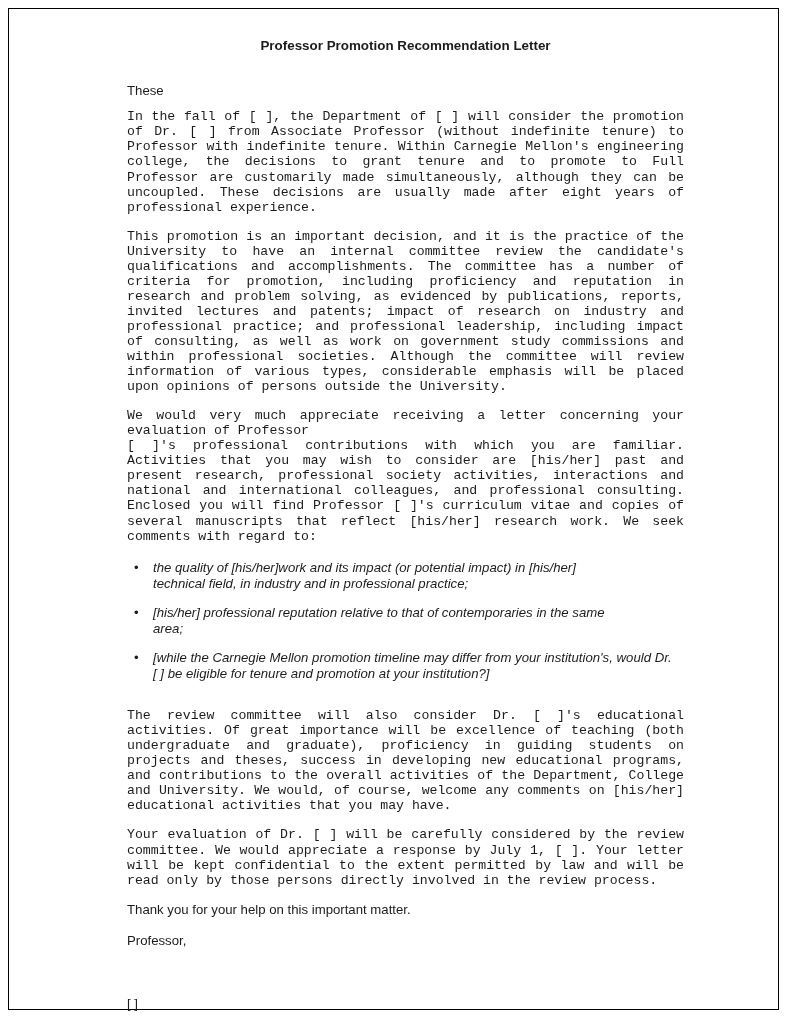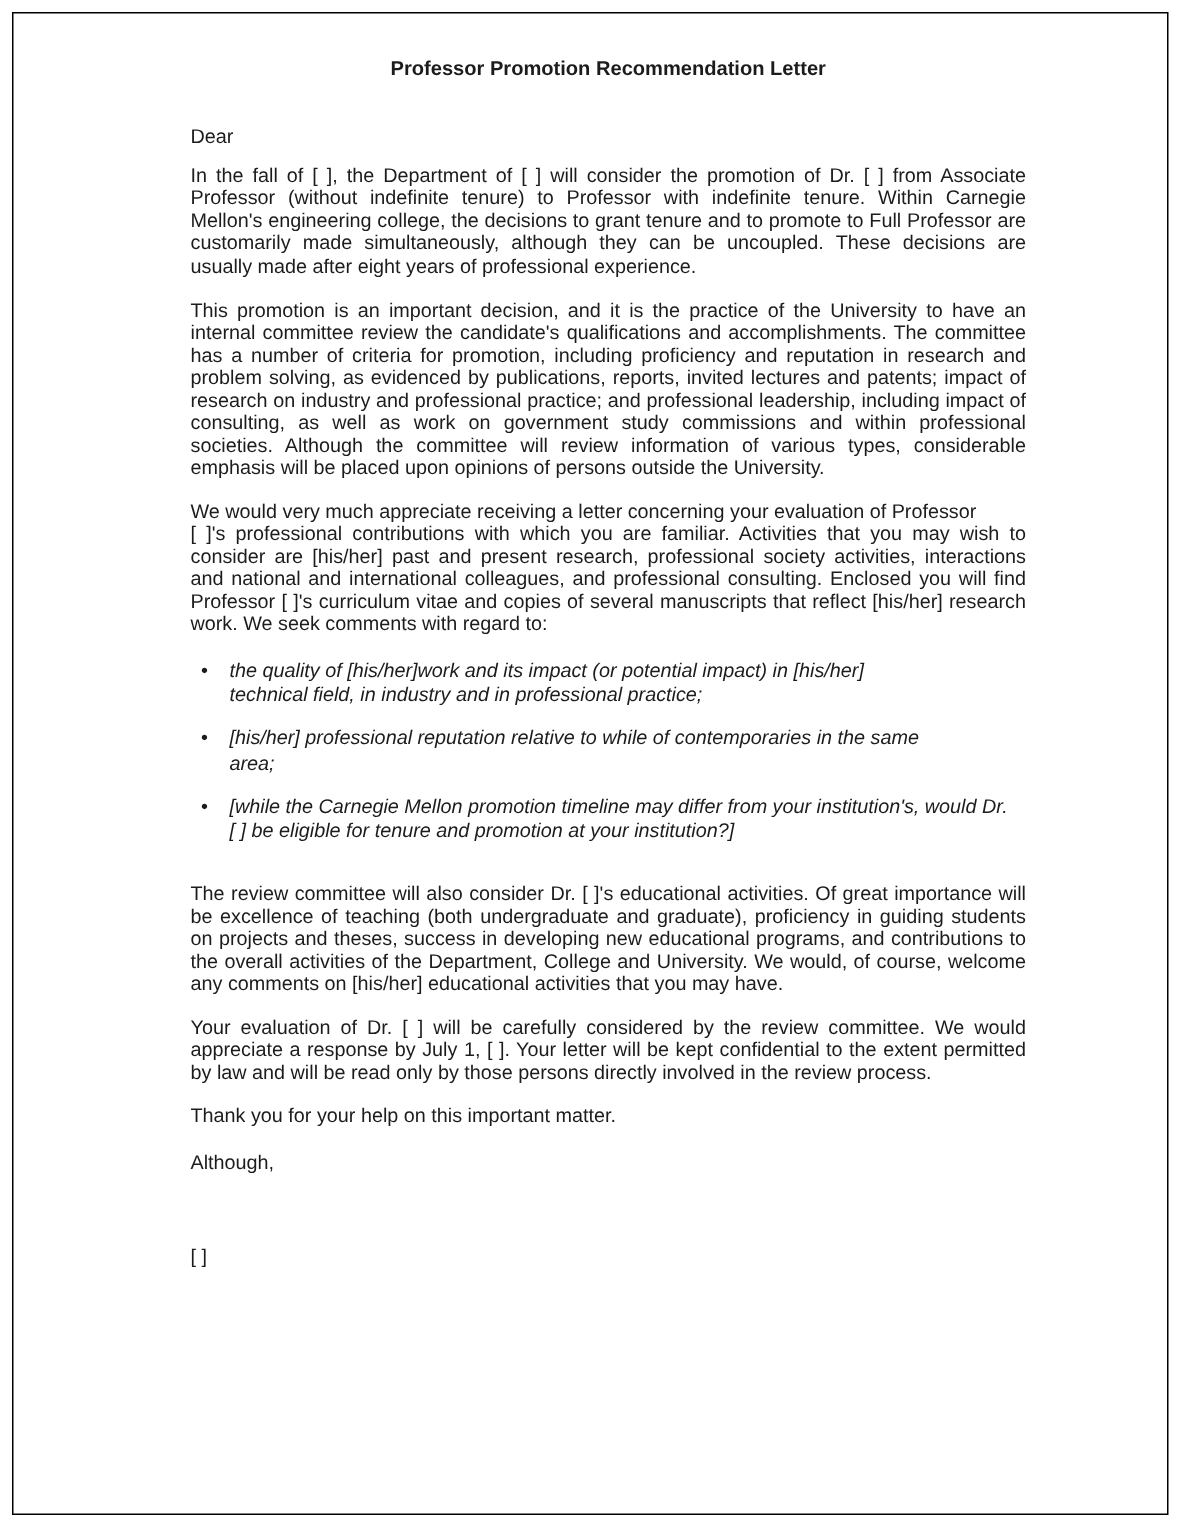--- a/index.html
+++ b/index.html
@@ -41,20 +41,21 @@
     font-weight: bold;
     font-size: 13.4px;
   }
   .salutation {
     margin: 0 0 11px 0;
   }
   .para {
     margin: 0 0 14px 0;
     text-align: justify;
     white-space: pre-line;
+    font-family: Liberation Mono, monospace;
   }
   .para.pre-list {
     margin-bottom: 16px;
   }
   ul.bullets {
     list-style: none;
     margin: 16px 0 26px 0;
     padding: 0 0 0 7px;
   }
   ul.bullets li {
@@ -85,51 +86,51 @@
 </style>
 </head>
 <body>
 
 <div class="sheet">
   <div class="border-frame"></div>
   <div class="content">
 
     <h1 class="title">Professor Promotion Recommendation Letter</h1>
 
-    <p class="salutation">Dear</p>
+    <p class="salutation">These</p>
 
     <p class="para">In the fall of [   ], the Department of [   ] will consider the promotion of Dr. [     ] from Associate Professor (without indefinite tenure) to Professor with indefinite tenure.  Within Carnegie Mellon's engineering college, the decisions to grant tenure and to promote to Full Professor are customarily made simultaneously, although they can be uncoupled. These decisions are usually made after eight years of professional experience.</p>
 
     <p class="para">This promotion is an important decision, and it is the practice of the University to have an internal committee review the candidate's qualifications and accomplishments. The committee has a number of criteria for promotion, including proficiency and reputation in research and problem solving, as evidenced by publications, reports, invited lectures and patents; impact of research on industry and professional practice; and professional leadership, including impact of consulting, as well as work on government study commissions and within professional societies. Although the committee will review information of various types, considerable emphasis will be placed upon opinions of persons outside the University.</p>
 
     <p class="para pre-list">We would very much appreciate receiving a letter concerning your evaluation of Professor
 [    ]'s professional contributions with which you are familiar. Activities that you may wish to consider are [his/her] past and present research, professional society activities, interactions and national and international colleagues, and professional consulting.  Enclosed you will find Professor [  ]'s curriculum vitae and copies of several manuscripts that reflect [his/her] research work. We seek comments with regard to:</p>
 
     <ul class="bullets">
       <li>
         <span class="bullet-marker">•</span>
         <span class="bullet-text">the quality of [his/her]work and its impact (or potential impact) in [his/her]
 technical field, in industry and in  professional practice;</span>
       </li>
       <li>
         <span class="bullet-marker">•</span>
-        <span class="bullet-text">[his/her] professional reputation relative to while of contemporaries in the same
+        <span class="bullet-text">[his/her] professional reputation relative to that of contemporaries in the same
 area;</span>
       </li>
       <li>
         <span class="bullet-marker">•</span>
         <span class="bullet-text">[while the Carnegie Mellon promotion timeline may differ from your institution's, would Dr.
 [  ] be eligible for tenure and promotion at your institution?]</span>
       </li>
     </ul>
 
     <p class="para">The review committee will also consider Dr. [  ]'s educational activities. Of great importance will be excellence of teaching  (both undergraduate and graduate), proficiency  in guiding students on projects and theses, success in developing new educational programs, and contributions to the overall activities of the Department, College and University.  We would, of course, welcome any comments on [his/her] educational activities that you may have.</p>
 
     <p class="para">Your evaluation of Dr. [     ] will be carefully considered by the review committee.  We would appreciate a response by July 1, [    ]. Your letter will be kept confidential to the extent permitted by law and will be read only by those persons directly involved in the review process.</p>
 
     <p class="thanks">Thank you for your help on this important matter.</p>
 
-    <p class="signoff">Although,</p>
+    <p class="signoff">Professor,</p>
 
     <p class="signature">[   ]</p>
 
   </div>
 </div>
 
 </body></html>

